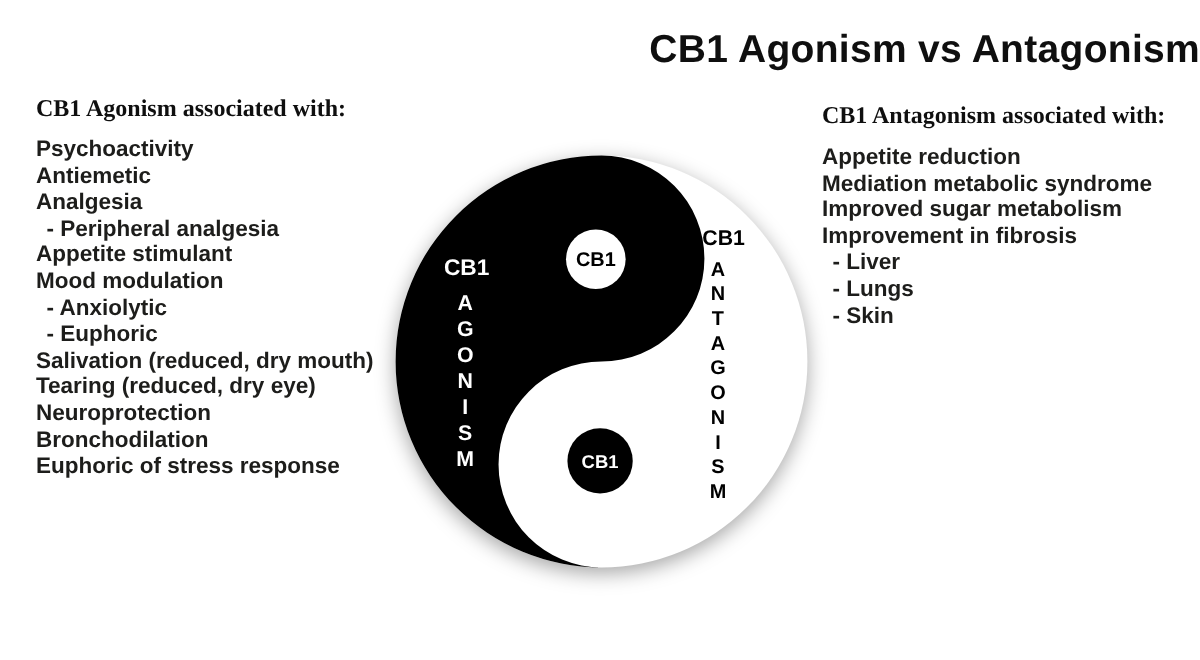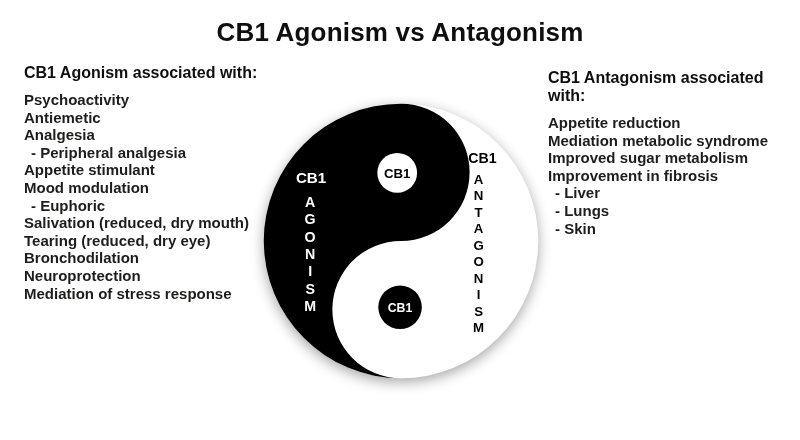--- a/index.html
+++ b/index.html
@@ -3,28 +3,28 @@
 <meta charset="utf-8">
 <style>
   html, body { margin:0; padding:0; }
   body {
     width:800px; height:440px; position:relative; overflow:hidden;
     background:#ffffff; color:#1d1d1b;
     font-family:"Liberation Sans", sans-serif;
   }
   .title {
     position:absolute; top:17px; left:0; width:800px;
-    text-align:center; font-size:26px; font-weight:bold; color:#0f0f0f;
+    text-align:right; font-size:26px; font-weight:bold; color:#0f0f0f;
     letter-spacing:0.2px;
   }
   .panel { position:absolute; }
   .panel-left  { left:24px;  top:64px; width:255px; }
   .panel-right { left:548px; top:69px; width:245px; }
   .panel h2 {
-    margin:0 0 9px 0; font-size:16px; font-weight:bold; color:#0f0f0f;
+    margin:0 0 9px 0; font-size:16px; font-weight:bold; color:#0f0f0f;font-family:Liberation Serif, serif;
   }
   .li { font-size:15px; line-height:17.6px; white-space:nowrap;font-weight:bold; }
   .li.indent { padding-left:7px; }
   .diagram {
     position:absolute; left:259px; top:99px;
     width:284px; height:284px; overflow:visible;
   }
   .yy-shadow { filter: drop-shadow(0 4px 7px rgba(0,0,0,0.35)); }
   .yy-label { font-family:"Liberation Sans", sans-serif; font-weight:bold; }
 </style>
@@ -35,26 +35,27 @@
 
 <div class="panel panel-left">
   <h2>CB1 Agonism associated with:</h2>
   <div>
       <div class="li">Psychoactivity</div>
       <div class="li">Antiemetic</div>
       <div class="li">Analgesia</div>
       <div class="li indent">- Peripheral analgesia</div>
       <div class="li">Appetite stimulant</div>
       <div class="li">Mood modulation</div>
+      <div class="li indent">- Anxiolytic</div>
       <div class="li indent">- Euphoric</div>
       <div class="li">Salivation (reduced, dry mouth)</div>
       <div class="li">Tearing (reduced, dry eye)</div>
+      <div class="li">Neuroprotection</div>
       <div class="li">Bronchodilation</div>
-      <div class="li">Neuroprotection</div>
-      <div class="li">Mediation of stress response</div>
+      <div class="li">Euphoric of stress response</div>
     </div>
 </div>
 
 <div class="panel panel-right">
   <h2>CB1 Antagonism associated with:</h2>
   <div>
       <div class="li">Appetite reduction</div>
       <div class="li">Mediation metabolic syndrome</div>
       <div class="li">Improved sugar metabolism</div>
       <div class="li">Improvement in fibrosis</div>

